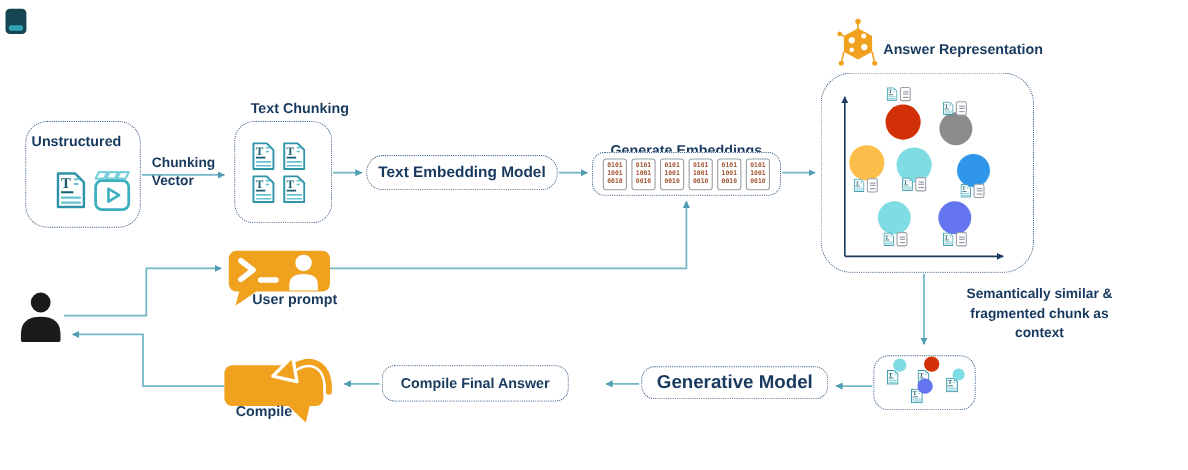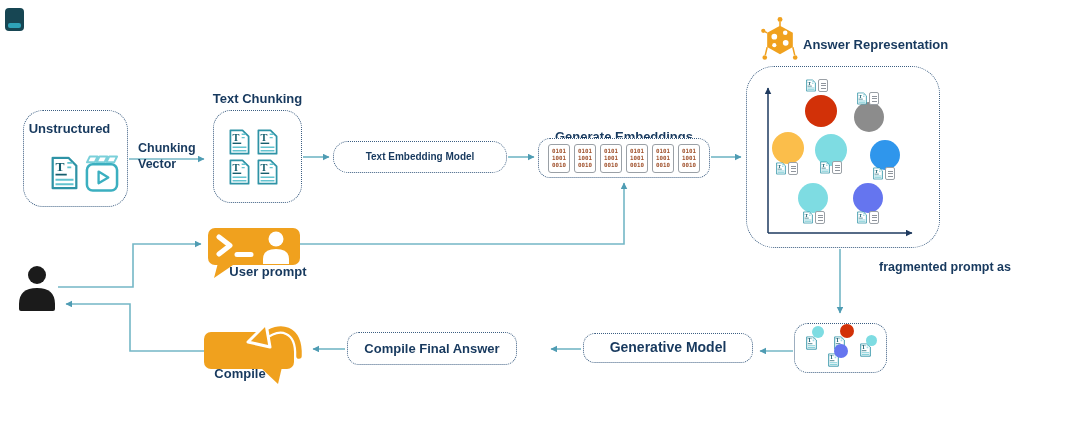--- a/index.html
+++ b/index.html
@@ -81,37 +81,37 @@
   <path d="M6 1 H14 L11 7 H3 Z M16 1 H24 L21 7 H13 Z M26 1 H34 L31 7 H23 Z" fill="#fff" stroke="#7AD0DA" stroke-width="2" stroke-linejoin="round"></path>
   <rect x="3" y="9" width="31" height="27" rx="6" fill="#fff" stroke="#3BAFC0" stroke-width="2.6"></rect>
   <path d="M15 16.5 L25 22.5 L15 28.5 Z" fill="none" stroke="#3BAFC0" stroke-width="2.4" stroke-linejoin="round"></path>
 </svg>
 
 <div class="abs node" style="left:138px;top:140px;color:#17395E;font-weight:700;font-size:12.5px;line-height:16px">
   <div>Chunking</div>
   <div>Vector</div>
 </div>
 
-<div class="lbl center node" style="left:205px;top:91px;width:105px">Text Chunking</div>
+<div class="lbl center node" style="left:220px;top:91px;width:105px">Text Chunking</div>
 <div class="dotted-box node" style="left:213px;top:110px;width:89px;height:93px;border-radius:18px"></div>
 <svg class="abs node" style="left:229px;top:129px" width="21" height="26" viewBox="0 0 24 30">
     <use href="#docicon"></use>
   </svg>
 <svg class="abs node" style="left:257px;top:129px" width="21" height="26" viewBox="0 0 24 30">
     <use href="#docicon"></use>
   </svg>
 <svg class="abs node" style="left:229px;top:159px" width="21" height="26" viewBox="0 0 24 30">
     <use href="#docicon"></use>
   </svg>
 <svg class="abs node" style="left:257px;top:159px" width="21" height="26" viewBox="0 0 24 30">
     <use href="#docicon"></use>
   </svg>
 
 <div class="dotted-box center node" style="left:333px;top:141px;width:174px;height:32px;border-radius:15px">
-  <span class="note-line" style="font-size:10px">Text Embedding Model</span>
+  <span class="note-line" style="font-size:14px">Text Embedding Model</span>
 </div>
 
 <div class="lbl center node" style="left:538px;top:129px;width:172px">Generate Embeddings</div>
 <div class="dotted-box node" style="left:538px;top:138px;width:172px;height:40px;border-radius:12px">
   <div class="chips-row">
       <div class="chip">
         <div>0101</div>
         <div>1001</div>
         <div>0010</div>
       </div>
@@ -153,27 +153,29 @@
   <circle cx="14" cy="21.5" r="3" fill="#fff"></circle>
   <circle cx="25.5" cy="17.5" r="2.4" fill="#fff"></circle>
   <circle cx="26" cy="28" r="3" fill="#fff"></circle>
   <circle cx="14" cy="30.5" r="2.2" fill="#fff"></circle>
 </svg>
 <div class="lbl node" style="left:803px;top:37px">Answer Representation</div>
 
 <div class="dotted-box node" style="left:746px;top:66px;width:194px;height:182px;border-radius:28px;background:transparent"></div>
 
 <div class="abs node" style="left:860px;top:259px;width:170px">
-  <div class="note-line">fragmented prompt as</div>
+  <div class="note-line">Semantically similar &amp;</div>
+  <div class="note-line">fragmented chunk as</div>
+  <div class="note-line">context</div>
 </div>
 
 <div class="dotted-box node" style="left:794px;top:323px;width:93px;height:50px;border-radius:14px"></div>
 
 <div class="dotted-box center node" style="left:583px;top:333px;width:170px;height:30px;border-radius:12px">
-  <span class="note-line" style="font-size:14px">Generative Model</span>
+  <span class="note-line" style="font-size:17px">Generative Model</span>
 </div>
 
 <div class="dotted-box center node" style="left:347px;top:332px;width:170px;height:33px;border-radius:12px">
   <span class="note-line" style="font-size:13px">Compile Final Answer</span>
 </div>
 
 <svg class="abs node" style="left:202px;top:320px" width="104" height="64" viewBox="0 0 104 64">
   <rect x="2" y="12" width="90" height="37" rx="7" fill="#F0A11E"></rect>
   <polygon points="58,47 80,47 76,64" fill="#F0A11E"></polygon>
   <path d="M60 17 C 78 2, 98 8, 97 36" stroke="#fff" stroke-width="10" fill="none" stroke-linecap="round"></path>

